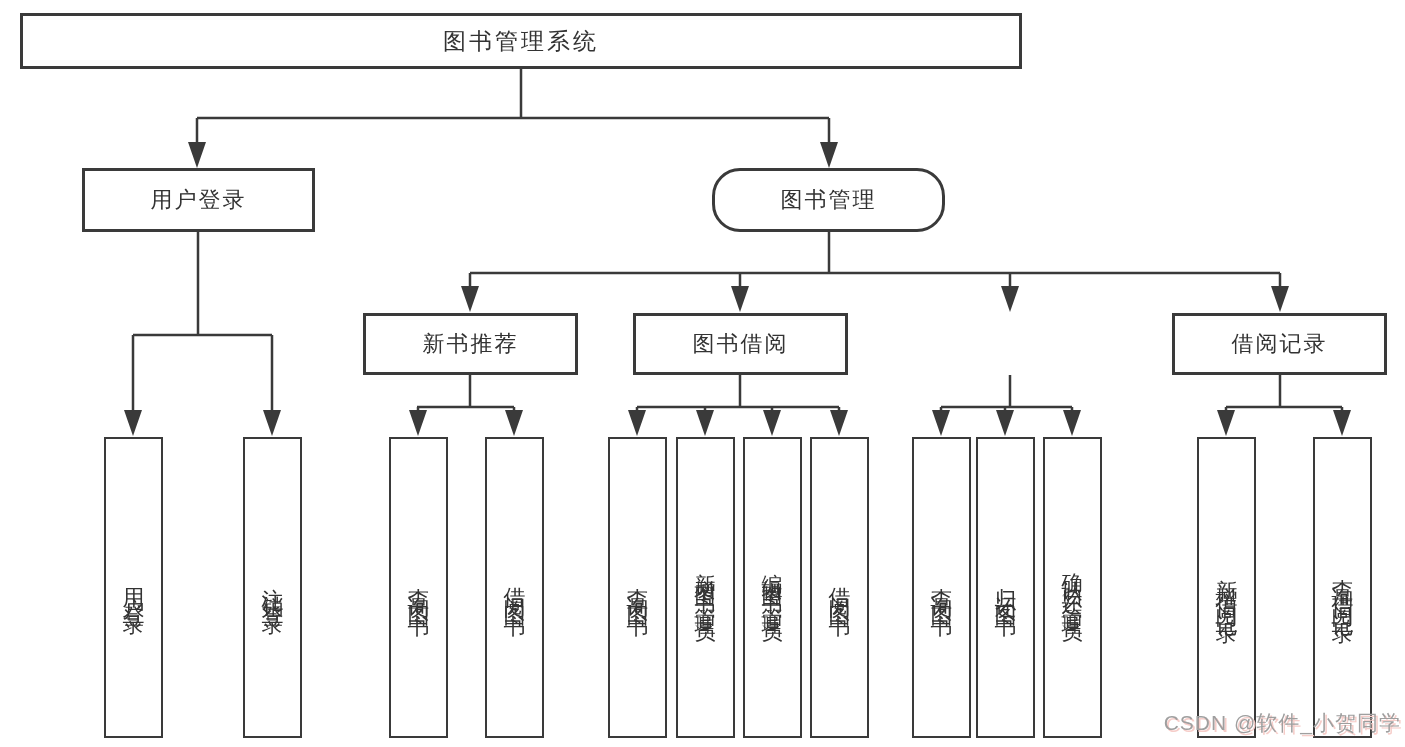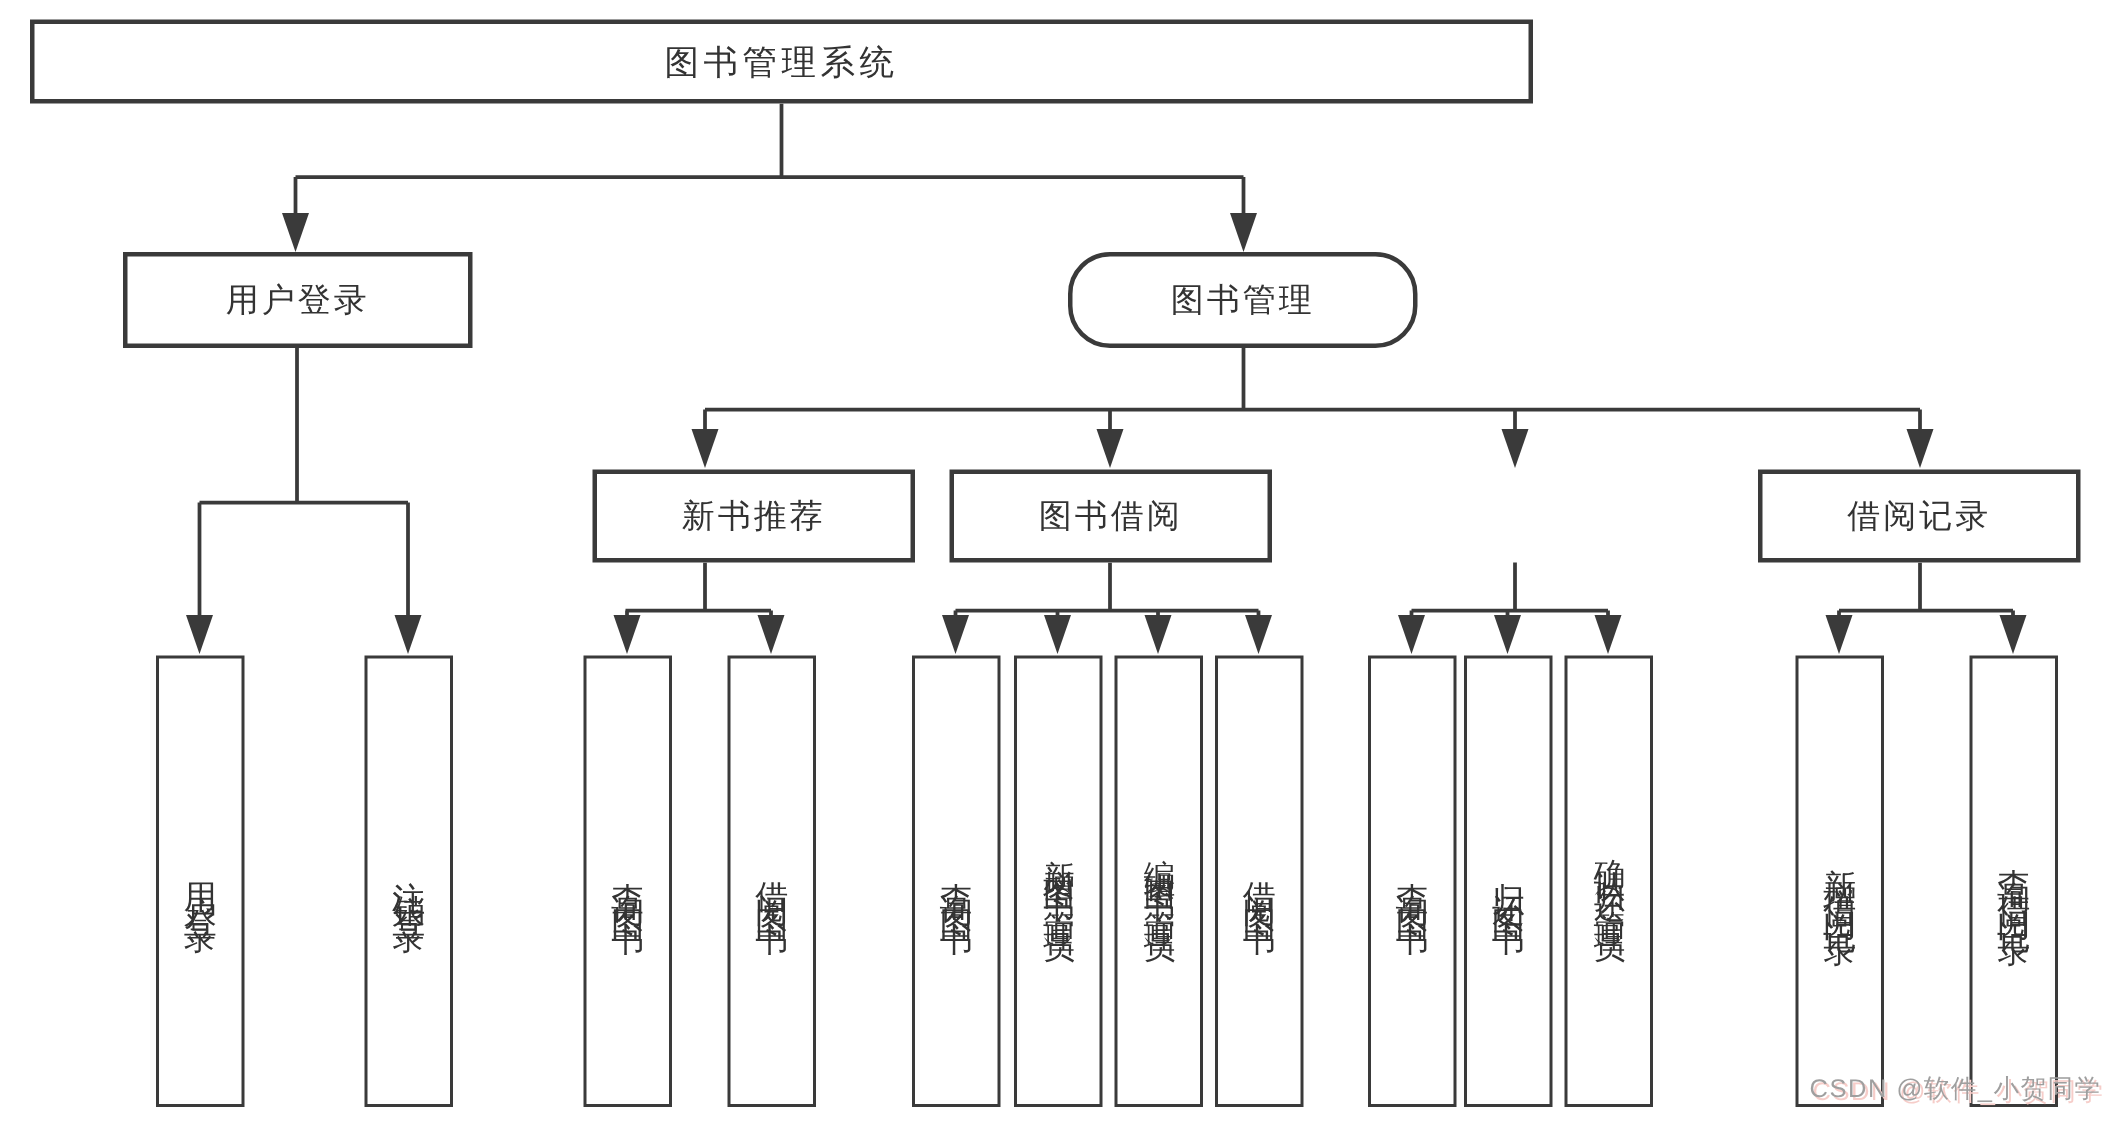--- a/index.html
+++ b/index.html
@@ -61,21 +61,21 @@
     line-height: 1;
   }
   .leaf.long .vtext {
     font-size: 21px;
     letter-spacing: 7px;
   }
   #watermark {
     position: absolute;
     right: 4px;
     bottom: 1px;
-    font-size: 17px;
+    font-size: 21px;
     color: #9f9f9f;
     text-shadow: 2px 2px 0 #f6cdc9;
     letter-spacing: 1px;
     white-space: nowrap;
   }
 </style>
 </head>
 <body>
 
 <div id="stage">
@@ -122,21 +122,21 @@
       <polygon points="1217,410 1235,410 1226,436"></polygon>
       <polygon points="1333,410 1351,410 1342,436"></polygon>
     </g>
   </svg>
 
   <div class="node root-node">图书管理系统</div>
 
   <div class="node l2-node" style="left:82px;">用户登录</div>
   <div class="node l2-node" style="left:712px;border-radius:28px;">图书管理</div>
 
-  <div class="node l3-node" style="left:363px;margin-left:32px;">新书推荐</div>
+  <div class="node l3-node" style="left:363px;">新书推荐</div>
   <div class="node l3-node" style="left:633px;font-family:Liberation Serif, serif;">图书借阅</div>
   <div class="node l3-node" style="left:1172px;">借阅记录</div>
 
   <div class="leaf" style="left:104px;">
     <span class="vtext">用户登录</span>
   </div>
   <div class="leaf" style="left:243px;">
     <span class="vtext">注销登录</span>
   </div>
   <div class="leaf" style="left:389px;">

